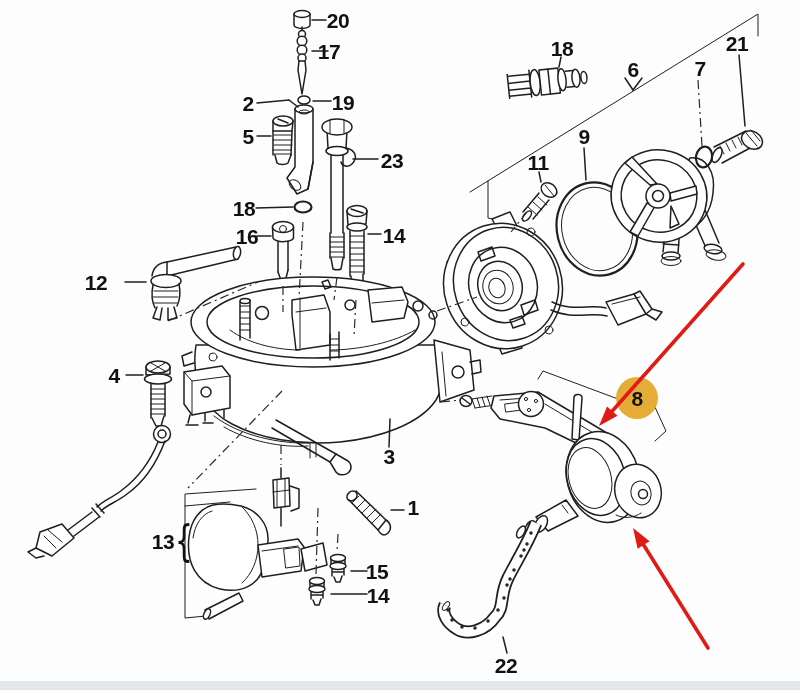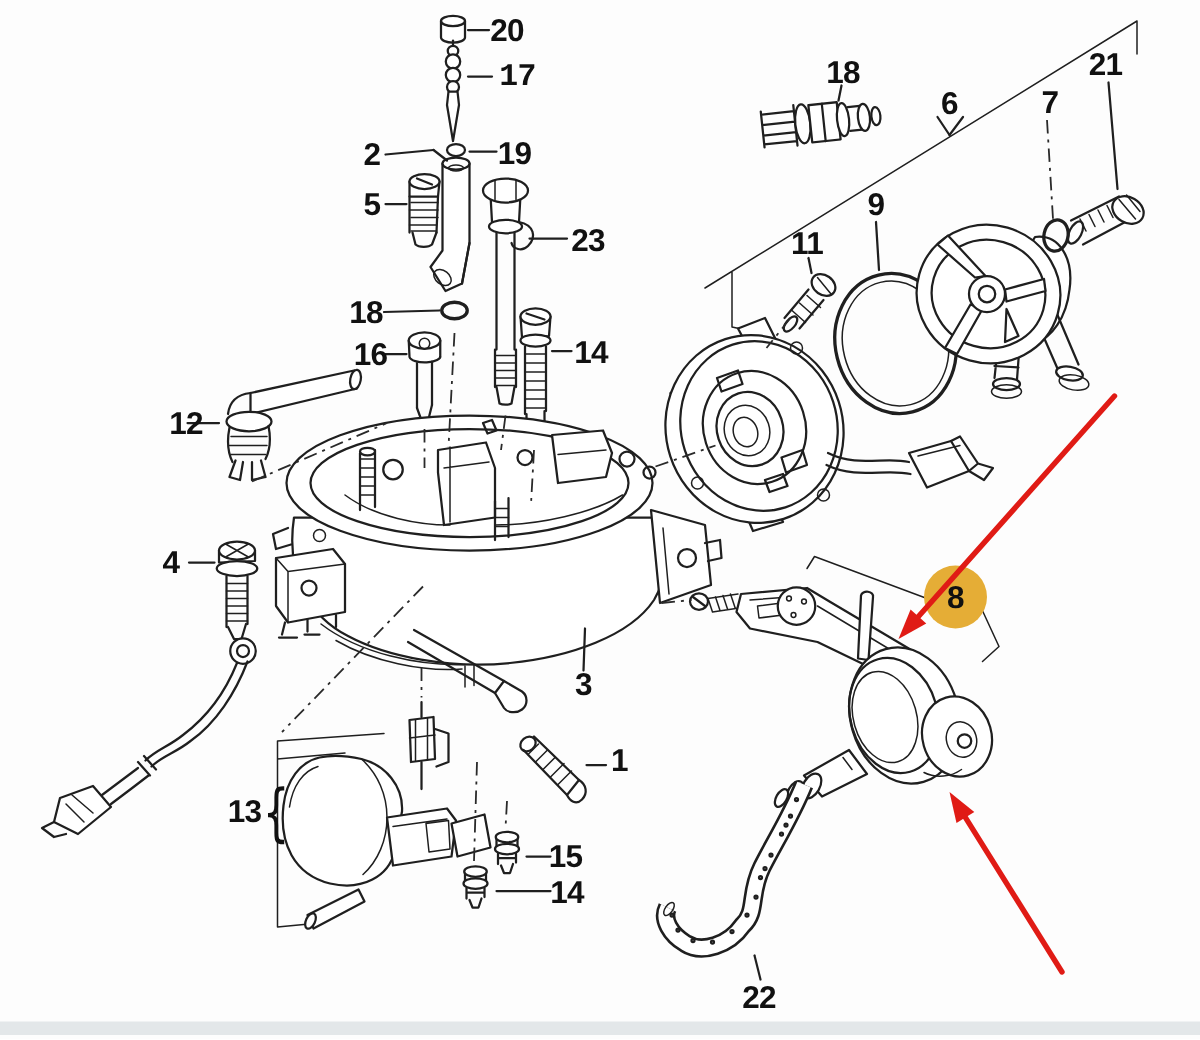--- a/index.html
+++ b/index.html
@@ -383,26 +383,26 @@
       <span class="lbl" style="left: 248px; top: 104px; color: rgb(17, 17, 17);">2</span>
       <span class="lbl" style="left: 389px; top: 457px; color: rgb(17, 17, 17);">3</span>
       <span class="lbl" style="left: 114px; top: 376px; color: rgb(17, 17, 17);">4</span>
       <span class="lbl" style="left: 248px; top: 137px; color: rgb(17, 17, 17);">5</span>
       <span class="lbl" style="left: 633px; top: 70px; color: rgb(17, 17, 17);">6</span>
       <span class="lbl" style="left: 700px; top: 69px; color: rgb(17, 17, 17);">7</span>
       <span class="lbl" style="left: 637px; top: 399px; color: rgb(17, 17, 17);">8</span>
       <span class="lbl" style="left: 584px; top: 137px; color: rgb(17, 17, 17);">9</span>
       <span class="lbl" style="left: 394px; top: 236px; color: rgb(17, 17, 17);">14</span>
       <span class="lbl" style="left: 538px; top: 163px; color: rgb(17, 17, 17); text-align: right;">11</span>
-      <span class="lbl" style="left: 124px; top: 283px; color: rgb(17, 17, 17);">12</span>
+      <span class="lbl" style="left: 96px; top: 283px; color: rgb(17, 17, 17);">12</span>
       <span class="lbl" style="left: 163px; top: 542px; color: rgb(17, 17, 17);">13</span>
       <span class="lbl" style="left: 378px; top: 596px; color: rgb(17, 17, 17);">14</span>
       <span class="lbl" style="left: 377px; top: 572px; color: rgb(17, 17, 17);">15</span>
       <span class="lbl" style="left: 247px; top: 237px; color: rgb(17, 17, 17);">16</span>
-      <span class="lbl" style="left: 345px; top: 52px; color: rgb(17, 17, 17); font-family: Liberation Mono, monospace;">17</span>
+      <span class="lbl" style="left: 329px; top: 52px; color: rgb(17, 17, 17);">17</span>
       <span class="lbl" style="left: 244px; top: 209px; color: rgb(17, 17, 17);">18</span>
       <span class="lbl" style="left: 343px; top: 103px; color: rgb(17, 17, 17);">19</span>
       <span class="lbl" style="left: 338px; top: 21px; color: rgb(17, 17, 17);">20</span>
       <span class="lbl" style="left: 737px; top: 44px; color: rgb(17, 17, 17);">21</span>
       <span class="lbl" style="left: 506px; top: 666px; color: rgb(17, 17, 17);">22</span>
       <span class="lbl" style="left: 392px; top: 161px; color: rgb(17, 17, 17);">23</span>
       <span class="lbl" style="left: 562px; top: 49px; color: rgb(17, 17, 17);">18</span>
       <span class="brace" style="left: 184px; top: 542px;">{</span>
     </div>
 

